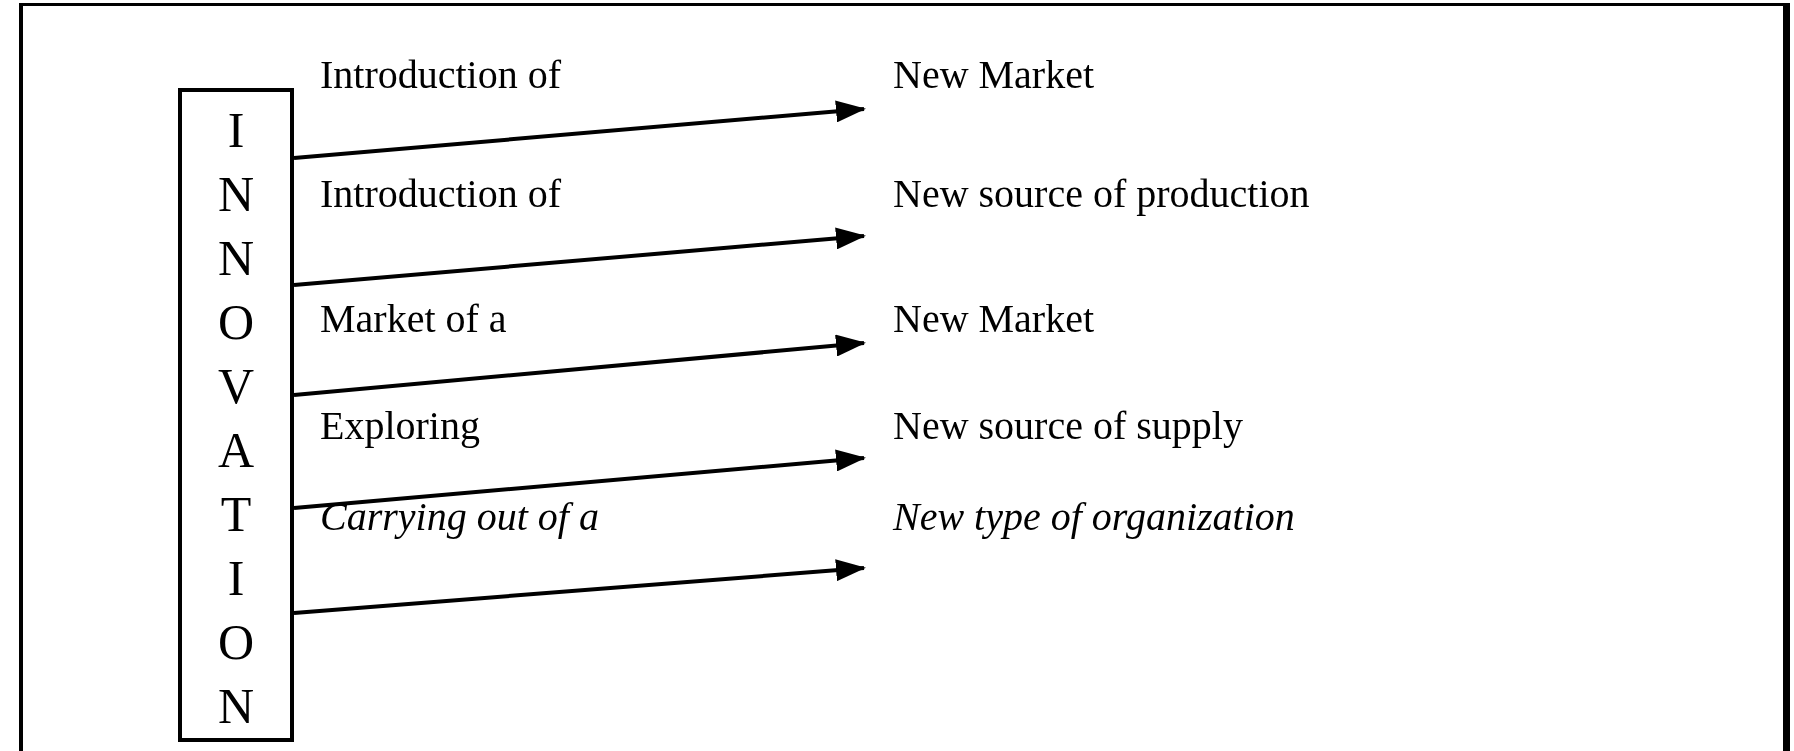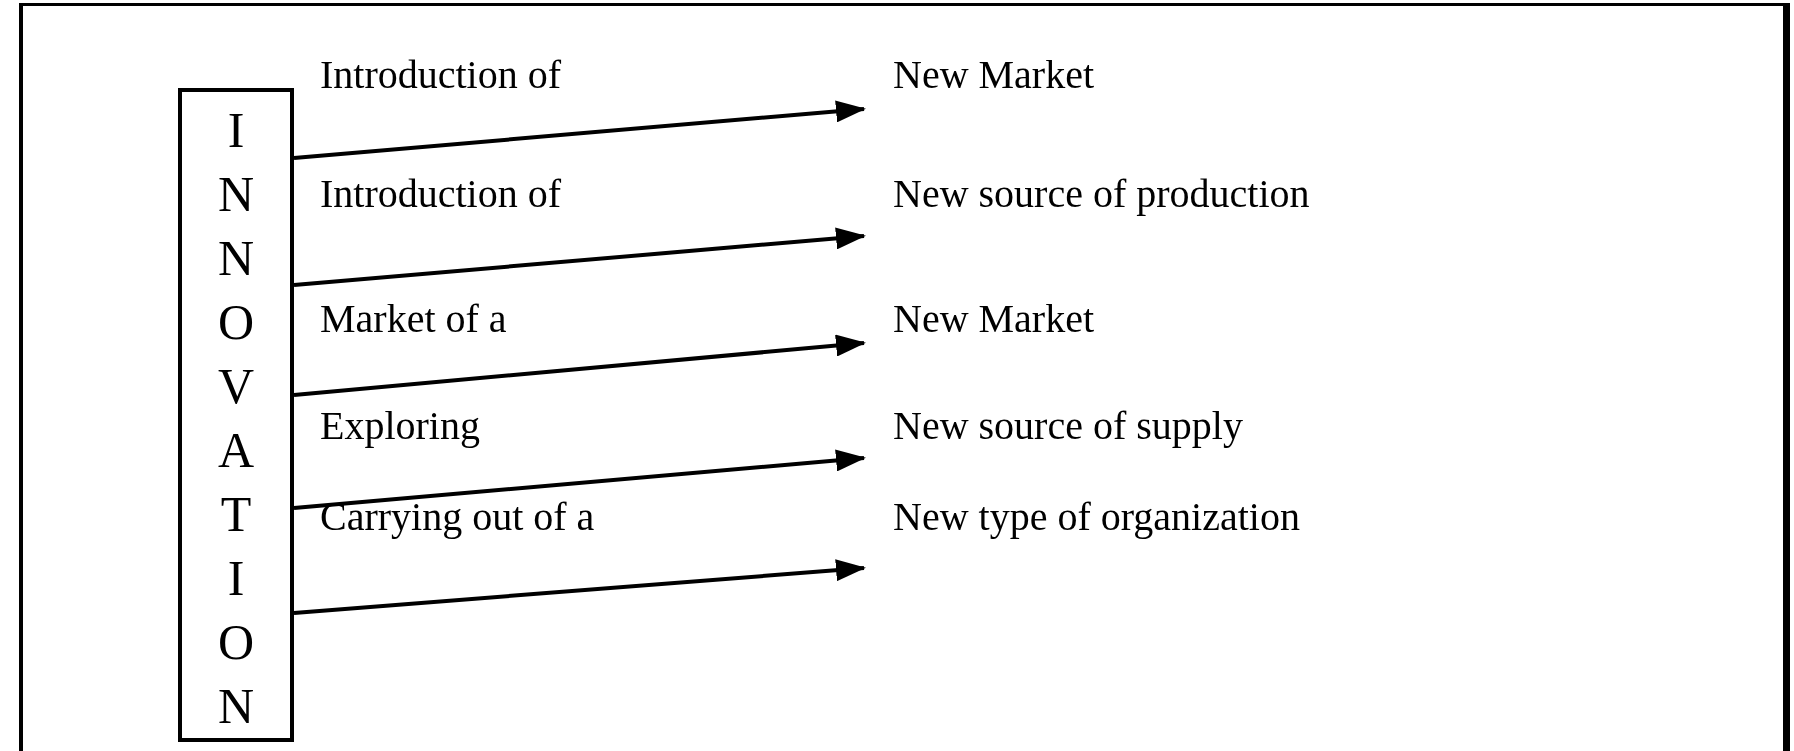--- a/index.html
+++ b/index.html
@@ -40,21 +40,21 @@
     font-size:40px;
     line-height:44px;
     white-space:nowrap;
   }
   .action-col { left:320px; }
   .result-col { left:893px; }
   .row1 { top:53px; }
   .row2 { top:172px; }
   .row3 { top:297px; }
   .row4 { top:404px; }
-  .row5 { top:495px; }
+  .row5 { top:495px;font-style:italic; }
   .arrow-layer {
     position:absolute; left:0; top:0;
     width:1794px; height:751px;
     pointer-events:none;
   }
 </style>
 </head>
 <body>
 
 <div class="canvas">

